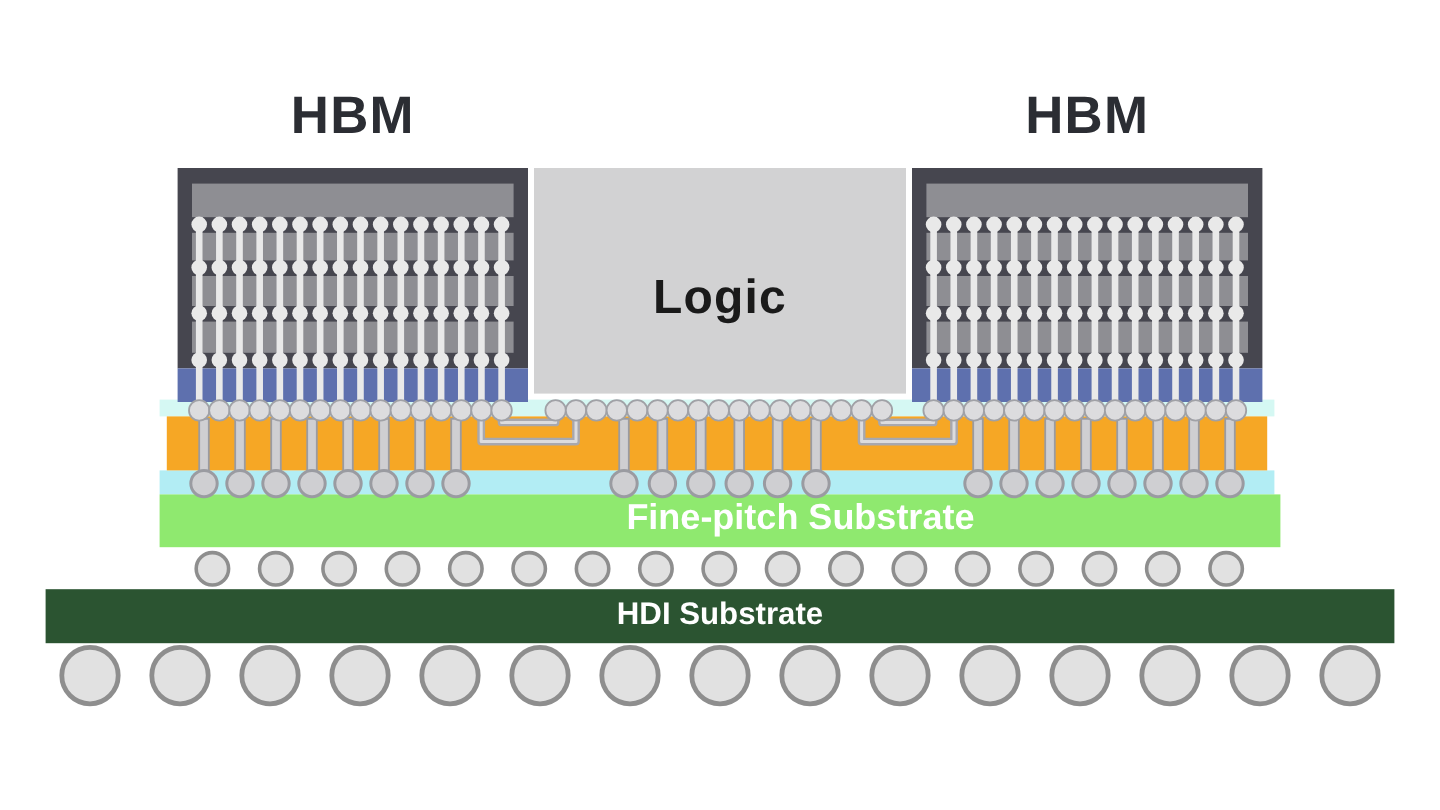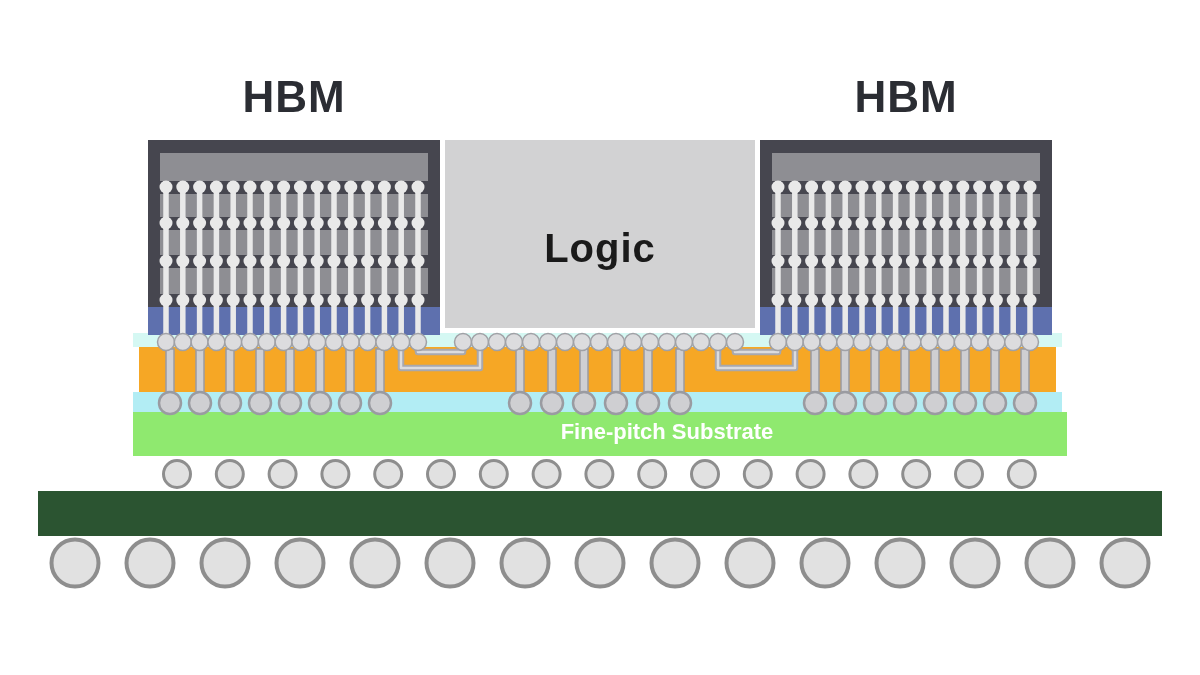--- a/index.html
+++ b/index.html
@@ -6,21 +6,21 @@
   #canvas{position:relative;width:1200px;height:675px;background:#ffffff;overflow:hidden;
           font-family:"Liberation Sans", sans-serif;}
   #diagram-svg{position:absolute;left:0;top:0;}
   .lbl{position:absolute;display:flex;align-items:center;justify-content:center;
        font-weight:bold;white-space:nowrap;pointer-events:none;}
   .lbl-hbm{top:70px;width:292px;height:54px;font-size:44px;letter-spacing:1px;}
   #lbl-hbm-left{left:148px;}
   #lbl-hbm-right{left:760px;}
   #lbl-logic{left:445px;top:140px;width:310px;height:217px;font-size:40px;letter-spacing:1px;}
   #lbl-interposer{left:139px;top:345px;width:917px;height:45px;font-size:26px;}
-  #lbl-finepitch{left:133px;top:410px;width:1068px;height:44px;font-size:22px;}
+  #lbl-finepitch{left:133px;top:410px;width:1068px;height:44px;font-size:30px;}
   #lbl-hdi{left:38px;top:489px;width:1124px;height:45px;font-size:26px;}
 </style>
 </head>
 <body>
 
 <div id="canvas" style="background: rgb(255, 255, 255);">
   <svg id="diagram-svg" width="1200" height="675">
       <rect x="133" y="333" width="929" height="14" fill="#D5F8F3"></rect>
       <rect x="133" y="392" width="929" height="20" fill="#B2EDF4"></rect>
       <rect x="139" y="347" width="917" height="45" fill="#F6A725"></rect>
@@ -336,13 +336,14 @@
 
   <div class="lbl lbl-hbm" id="lbl-hbm-left" style="color: rgb(43, 45, 51);">HBM</div>
 
   <div class="lbl lbl-hbm" id="lbl-hbm-right" style="color: rgb(43, 45, 51);">HBM</div>
 
   <div class="lbl" id="lbl-logic" style="color: rgb(26, 26, 26);">Logic</div>
 
 
   <div class="lbl" id="lbl-finepitch" style="color: rgb(255, 255, 255);">Fine-pitch Substrate</div>
 
+  <div class="lbl" id="lbl-hdi" style="color: rgb(255, 255, 255);">HDI Substrate</div>
 </div>
 
 </body></html>

